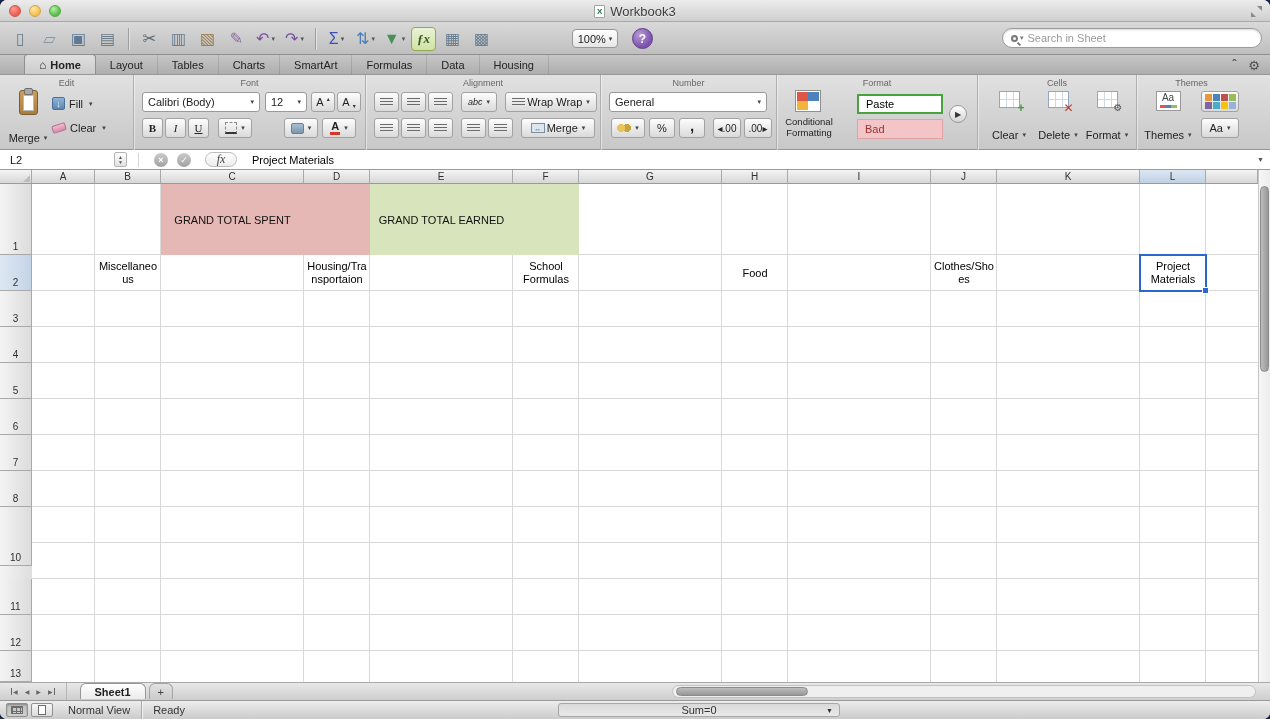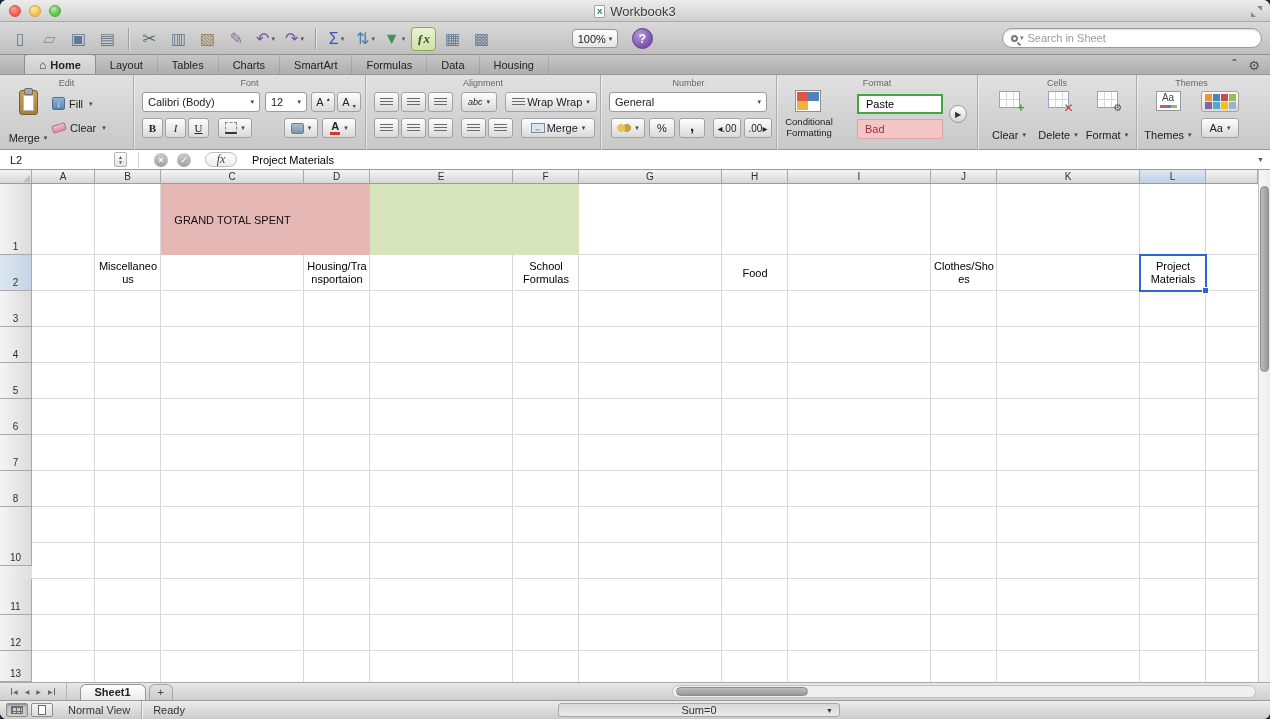--- a/index.html
+++ b/index.html
@@ -130,21 +130,21 @@
 .hline{position:absolute;left:0;right:0;height:1px;background:#d9d9d9}
 .banner{position:absolute}
 .banner-text{position:absolute;display:flex;align-items:center;justify-content:center;font-size:11px;color:#111;text-align:center}
 .cell-text{position:absolute;display:flex;align-items:center;justify-content:center;text-align:center;font-size:11px;line-height:13px;color:#000;white-space:pre-line}
 #selection{position:absolute;border:2px solid #2a67cf}
 #selection::after{content:"";position:absolute;right:-4px;bottom:-4px;width:5px;height:5px;background:#2a67cf;border:1px solid #fff}
 #vscroll{position:absolute;right:0;top:170px;width:12px;bottom:37px;background:linear-gradient(90deg,#f6f6f6,#ededed);border-left:1px solid #c6c6c6}
 #vthumb{position:absolute;left:1px;top:16px;width:9px;height:186px;border-radius:5px;background:linear-gradient(90deg,#bdbdbd,#989898);border:1px solid #8b8b8b}
 
 
-#tabbar{position:absolute;left:0;right:0;bottom:19px;height:18px;background:linear-gradient(#e8e8e8,#cecece);border-top:1px solid #a9a9a9;display:flex;align-items:center}
+#tabbar{position:absolute;left:0;right:0;bottom:19px;height:18px;background:linear-gradient(#e8e8e8,#cecece);border-top:1px solid #a9a9a9;display:flex;align-items:flex-start}
 #tab-nav{display:flex;align-items:center;gap:7px;padding:0 10px;border-right:1px solid #b5b5b5;height:100%}
 .navb{font-size:6px;color:#666;display:flex;align-items:center}
 .navb .bar{width:1px;height:7px;background:#666;margin:0 1px}
 .sheet-tab{height:16px;margin-left:13px;padding:0 14px;background:linear-gradient(#ffffff,#ebebeb);border:1px solid #979797;border-bottom:none;border-radius:6px 6px 0 0;font-size:11px;font-weight:bold;color:#222;display:flex;align-items:center}
 .add-tab{height:16px;margin-left:3px;padding:0 8px;background:linear-gradient(#e2e2e2,#cbcbcb);border:1px solid #a3a3a3;border-bottom:none;border-radius:6px 6px 0 0;font-size:11px;color:#444;display:flex;align-items:center}
 #hscroll{position:absolute;left:672px;right:14px;top:2px;height:13px;background:#efefef;border:1px solid #c2c2c2;border-radius:7px}
 #hthumb{position:absolute;left:3px;top:1px;width:132px;height:9px;border-radius:5px;background:linear-gradient(#bdbdbd,#989898);border:1px solid #8b8b8b}
 
 
 #statusbar{position:absolute;left:0;right:0;bottom:0;height:19px;background:linear-gradient(#ededed,#cbcbcb);border-top:1px solid #9a9a9a;display:flex;align-items:center;padding-left:6px;font-size:11px;color:#333}
@@ -533,20 +533,21 @@
       <div class="hline" style="top: 250px;"></div>
       <div class="hline" style="top: 286px;"></div>
       <div class="hline" style="top: 322px;"></div>
       <div class="hline" style="top: 358px;"></div>
       <div class="hline" style="top: 394px;"></div>
       <div class="hline" style="top: 430px;"></div>
       <div class="hline" style="top: 466px;"></div>
       <div class="banner" style="left: 129px; top: 0px; width: 209px; height: 71px; background: rgb(230, 184, 181);"></div>
       <div class="banner-text" style="left: 129px; top: 0px; width: 143px; height: 71px;">GRAND TOTAL SPENT</div>
       <div class="banner" style="left: 338px; top: 0px; width: 209px; height: 71px; background: rgb(216, 228, 188);"></div>
+      <div class="banner-text" style="left: 338px; top: 0px; width: 143px; height: 71px;">GRAND TOTAL EARNED</div>
       <div class="cell-text" style="left: 63px; top: 71px; width: 66px; height: 36px;">Miscellaneo
 us</div>
       <div class="cell-text" style="left: 272px; top: 71px; width: 66px; height: 36px;">Housing/Tra
 nsportaion</div>
       <div class="cell-text" style="left: 481px; top: 71px; width: 66px; height: 36px;">School
 Formulas</div>
       <div class="cell-text" style="left: 690px; top: 71px; width: 66px; height: 36px;">Food</div>
       <div class="cell-text" style="left: 899px; top: 71px; width: 66px; height: 36px;">Clothes/Sho
 es</div>
       <div class="cell-text" style="left: 1108px; top: 71px; width: 66px; height: 36px;">Project

